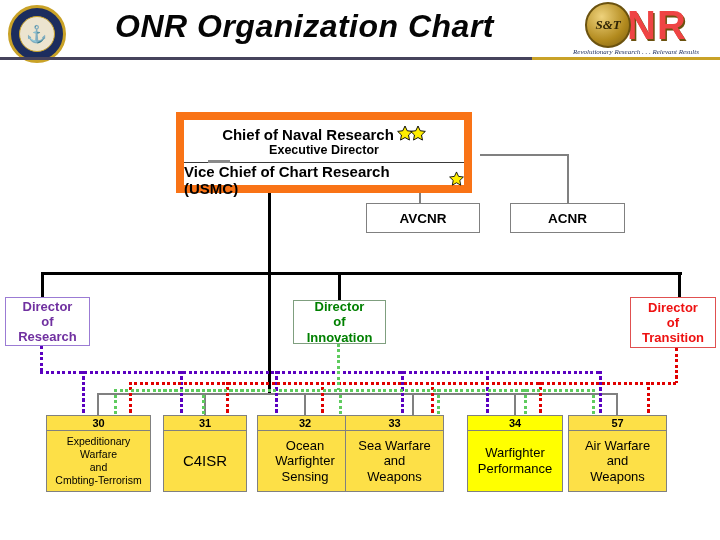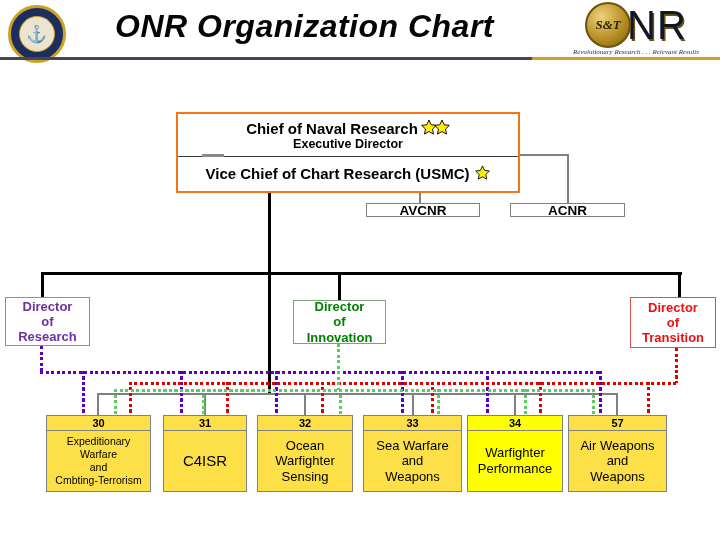--- a/index.html
+++ b/index.html
@@ -26,22 +26,22 @@
   .onr-logo{position:absolute;right:4px;top:3px;width:160px;height:56px;}
   .onr-row{display:flex;align-items:center;justify-content:center;height:44px;}
   .onr-medallion{
     width:42px;height:42px;border-radius:50%;flex:0 0 42px;
     background:radial-gradient(circle at 35% 30%,#eed27c,#b28a1e 60%,#7a5c10);
     border:2px solid #6b520f;display:flex;align-items:center;justify-content:center;
     font-family:"Liberation Serif",serif;font-style:italic;font-weight:bold;
     font-size:13px;color:#2f2404;z-index:2;
   }
   .onr-letters{
-    font-weight:normal;font-size:40px;line-height:40px;letter-spacing:1px;
-    color:#0f172a;text-shadow:1.5px 1.5px 0 #6b520f;margin-left:-4px;z-index:1;
+    font-weight:bold;font-size:40px;line-height:40px;letter-spacing:1px;
+    color:#ef4444;text-shadow:1.5px 1.5px 0 #6b520f;margin-left:-4px;z-index:1;
   }
   .onr-tagline{
     margin-top:1px;text-align:center;font-family:"Liberation Serif",serif;
     font-style:italic;font-size:7px;color:var(--navy);white-space:nowrap;
   }
   .hdr-rule-left{position:absolute;left:0;top:57px;width:532px;height:2.5px;background:#46435c;}
   .hdr-rule-right{position:absolute;left:532px;top:57px;width:188px;height:2.5px;background:var(--accent_gold);}
 
   
   .ln{position:absolute;}
@@ -51,32 +51,32 @@
   .dot-v{width:3px;}
   .dot-h.purple{background:repeating-linear-gradient(to right,var(--purple) 0 3px,transparent 3px 5.5px);}
   .dot-v.purple{background:repeating-linear-gradient(to bottom,var(--purple) 0 3px,transparent 3px 5.5px);}
   .dot-h.red{background:repeating-linear-gradient(to right,var(--red) 0 3px,transparent 3px 5.5px);}
   .dot-v.red{background:repeating-linear-gradient(to bottom,var(--red) 0 3px,transparent 3px 5.5px);}
   .dot-h.green{background:repeating-linear-gradient(to right,var(--green) 0 3px,transparent 3px 5.5px);}
   .dot-v.green{background:repeating-linear-gradient(to bottom,var(--green) 0 3px,transparent 3px 5.5px);}
 
   
   .cnr-box{
-    position:absolute;left:176px;top:112px;width:344px;height:81px;
-    border:2px solid #f97316;background:#fff;box-sizing:border-box;
+    position:absolute;left:176px;top:112px;width:296px;height:81px;
+    border:8px solid #f97316;background:#fff;box-sizing:border-box;
   }
   .cnr-top{height:42px;border-bottom:1px solid #3a3a3a;display:flex;flex-direction:column;align-items:center;justify-content:center;}
   .cnr-line1{display:flex;align-items:center;gap:3px;font-size:15px;font-weight:bold;}
   .cnr-line2{font-size:12.5px;font-weight:bold;margin-top:-1px;}
   .cnr-bottom{height:33px;display:flex;align-items:center;justify-content:center;gap:6px;font-size:15px;font-weight:bold;}
   .divider-artifact{position:absolute;left:24px;top:40px;width:22px;height:2.5px;background:#8a8a8a;}
   .star{display:inline-block;}
 
   .staff-box{
-    position:absolute;top:203px;height:14px;background:#fff;border:1.5px solid var(--gray_line);
+    position:absolute;top:203px;height:30px;background:#fff;border:1.5px solid var(--gray_line);
     box-sizing:border-box;display:flex;align-items:center;justify-content:center;
     font-size:13.5px;font-weight:bold;
   }
   .director{
     position:absolute;background:#fff;box-sizing:border-box;
     display:flex;flex-direction:column;align-items:center;justify-content:center;
     font-size:13px;font-weight:bold;line-height:1.18;text-align:center;
   }
   .dir-research{left:5px;top:297px;width:85px;height:49px;border:1.5px solid var(--purple_border);color:var(--purple_text);}
   .dir-innovation{left:293px;top:300px;width:93px;height:44px;border:1px solid var(--green_border);color:var(--green_text);}
@@ -227,37 +227,37 @@
     </div>
   </div>
   <div class="dept" style="left:257px;width:96px;">
     <div class="dept-num">32</div>
     <div class="dept-name">
       <div>Ocean</div>
       <div>Warfighter</div>
       <div>Sensing</div>
     </div>
   </div>
-  <div class="dept" style="left:363px;width:99px;">
+  <div class="dept" style="left:345px;width:99px;">
     <div class="dept-num">33</div>
     <div class="dept-name">
       <div>Sea Warfare</div>
       <div>and</div>
       <div>Weapons</div>
     </div>
   </div>
   <div class="dept hl" style="left:467px;width:96px;">
     <div class="dept-num">34</div>
     <div class="dept-name">
       <div>Warfighter</div>
       <div>Performance</div>
     </div>
   </div>
   <div class="dept" style="left:568px;width:99px;">
     <div class="dept-num">57</div>
     <div class="dept-name">
-      <div>Air Weapons</div>
+      <div>Air Warfare</div>
       <div>and</div>
       <div>Weapons</div>
     </div>
   </div>
 
 </div>
 
 </body></html>

